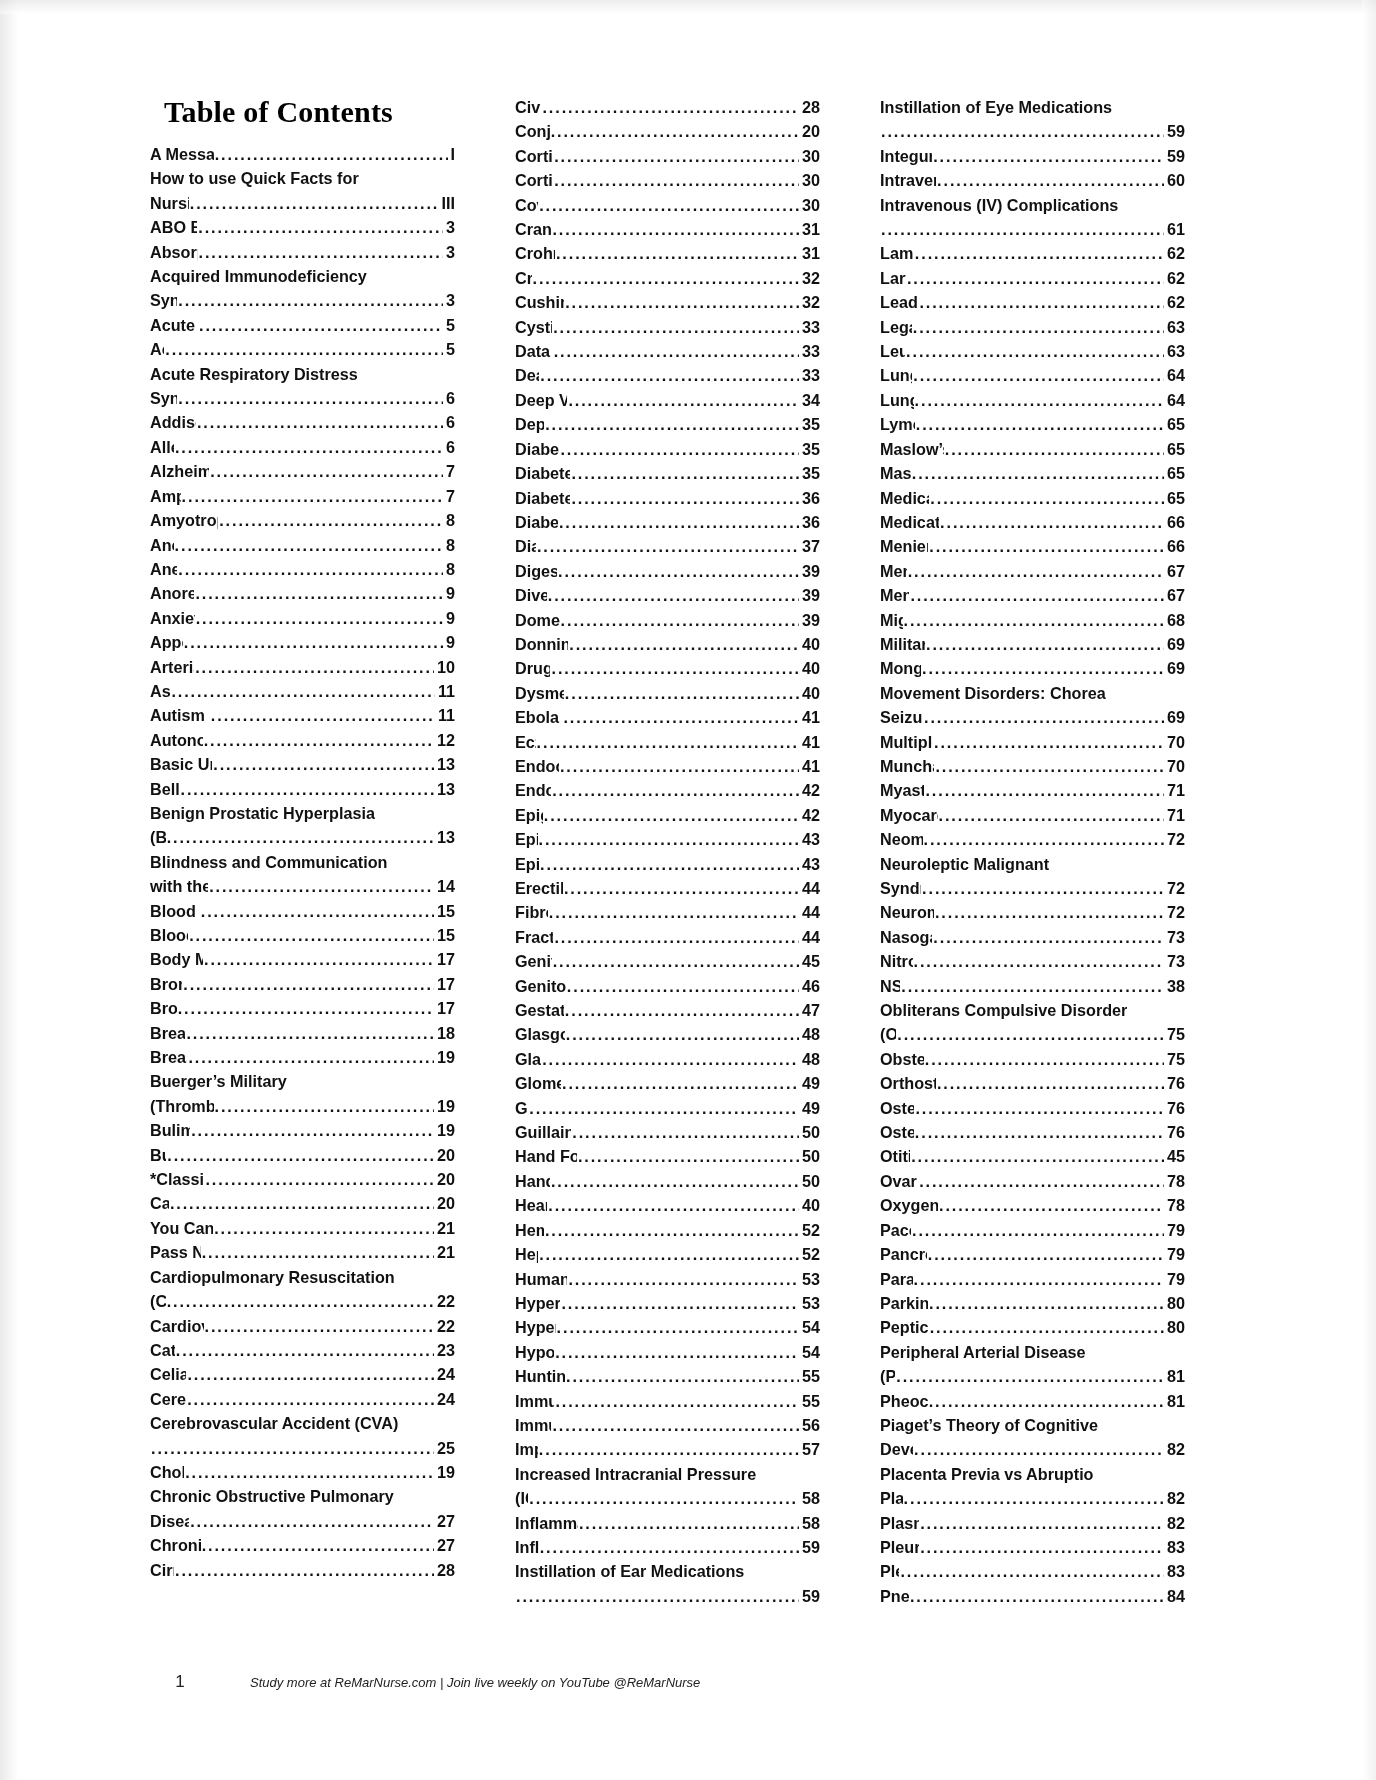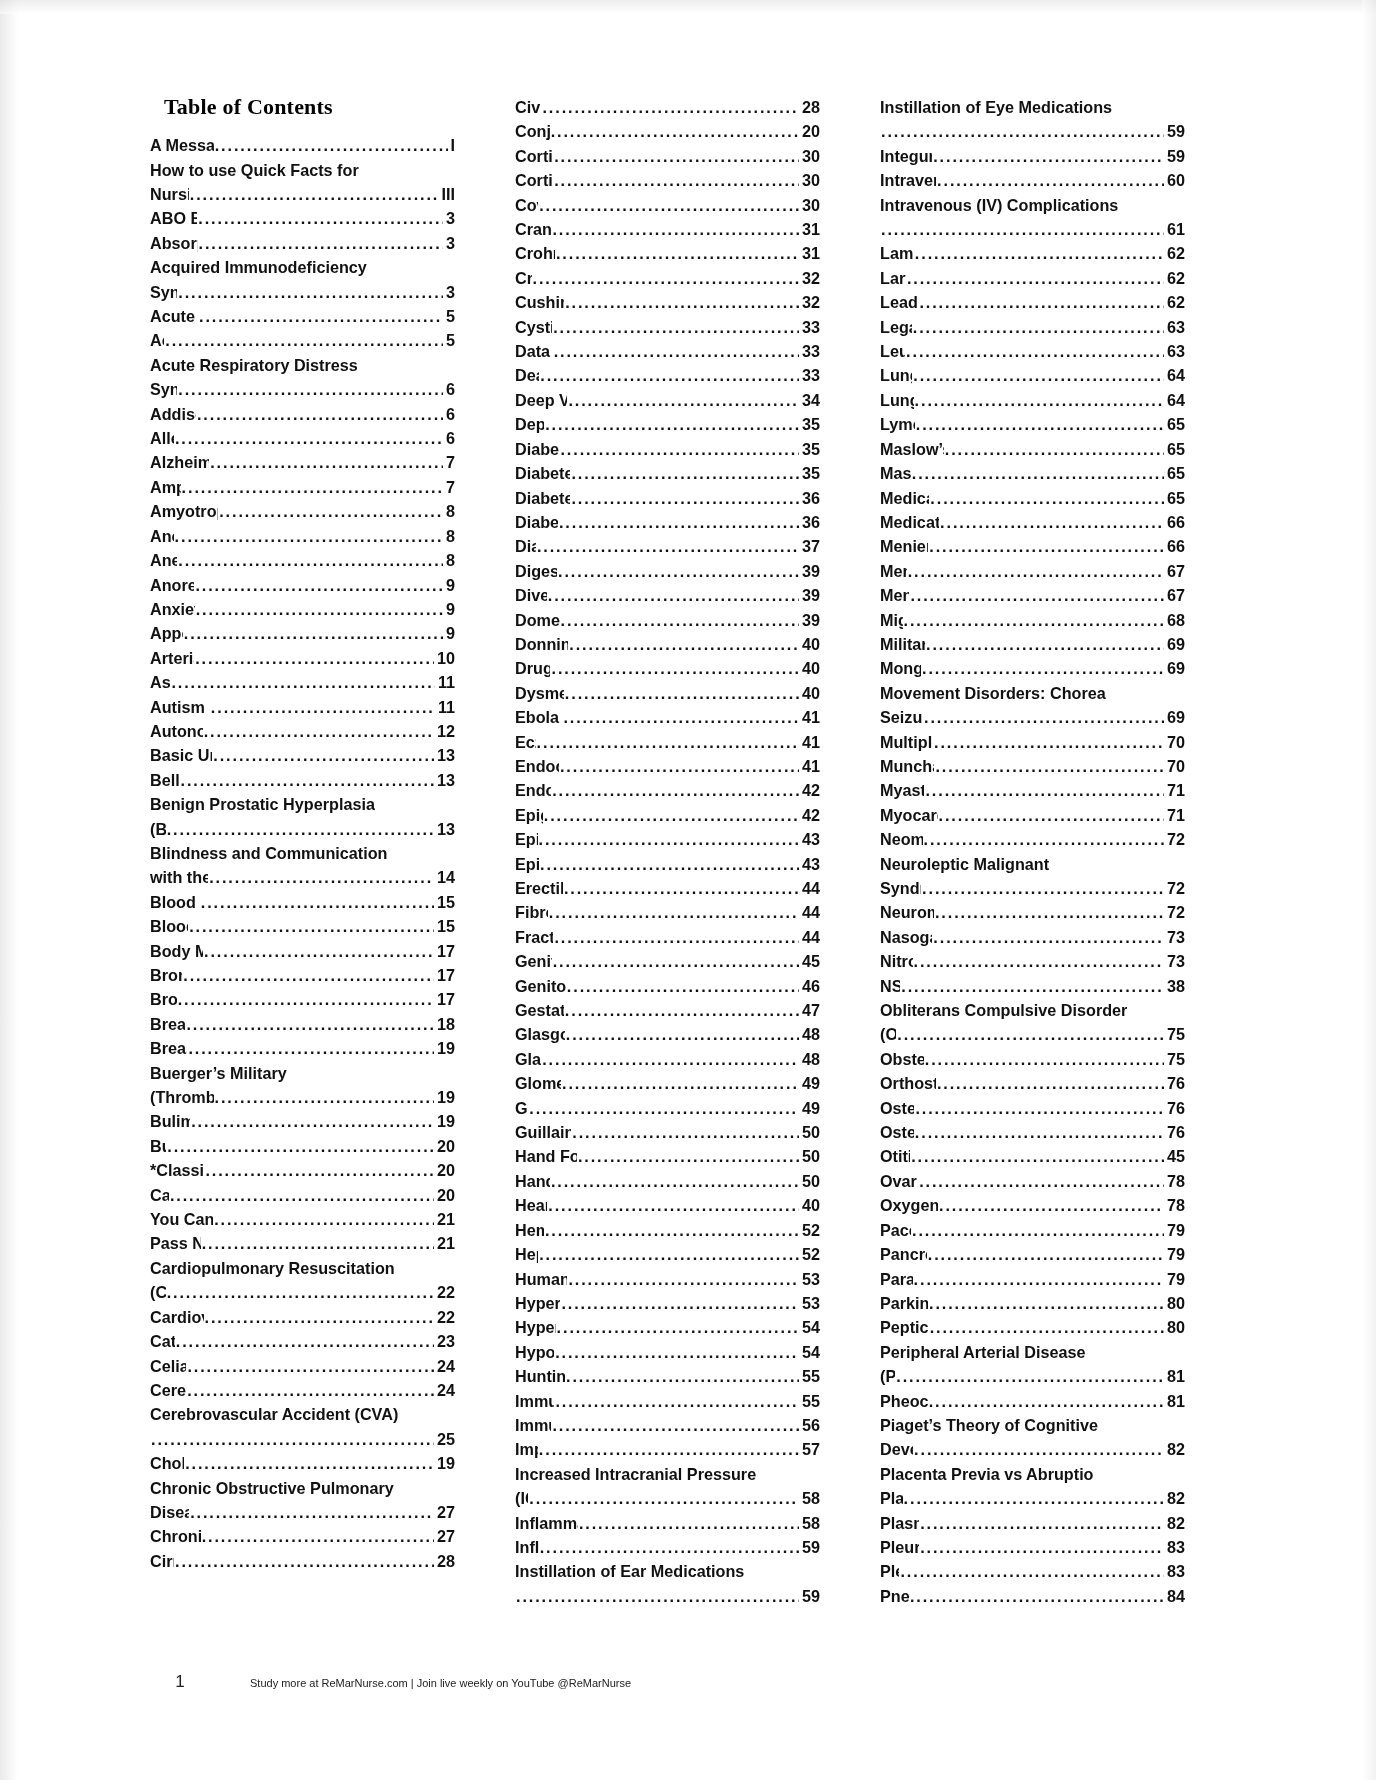--- a/index.html
+++ b/index.html
@@ -65,21 +65,21 @@
     width: 305px;
     flex: 0 0 305px;
   }
   .col-1 { padding-top: 0; }
   .col-2 { padding-top: 0; }
   .col-3 { padding-top: 0; }
 
   .toc-title {
     font-family: "Liberation Serif", serif;
     font-weight: bold;
-    font-size: 22px;
+    font-size: 30px;
     letter-spacing: .2px;
     color: #000;
     margin: 0 0 14px 14px;
     line-height: 1.1;
     white-space: nowrap;
   }
 
   .toc-list {
     list-style: none;
     margin: 0;
@@ -130,23 +130,24 @@
   .footer .pagenum {
     font-family: "Liberation Sans", sans-serif;
     font-size: 17px;
     color: #222;
     width: 60px;
     text-align: center;
     flex: 0 0 60px;
   }
   .footer .note {
     font-family: "Liberation Sans", sans-serif;
-    font-size: 11px;
+    font-size: 13px;
     color: #222;
     white-space: nowrap;
+    font-style: italic;
   }
 </style>
 </head>
 <body>
 
 <div class="page">
   <div class="page-shadow-left"></div>
   <div class="page-shadow-top"></div>
   <div class="page-shadow-right"></div>
 

